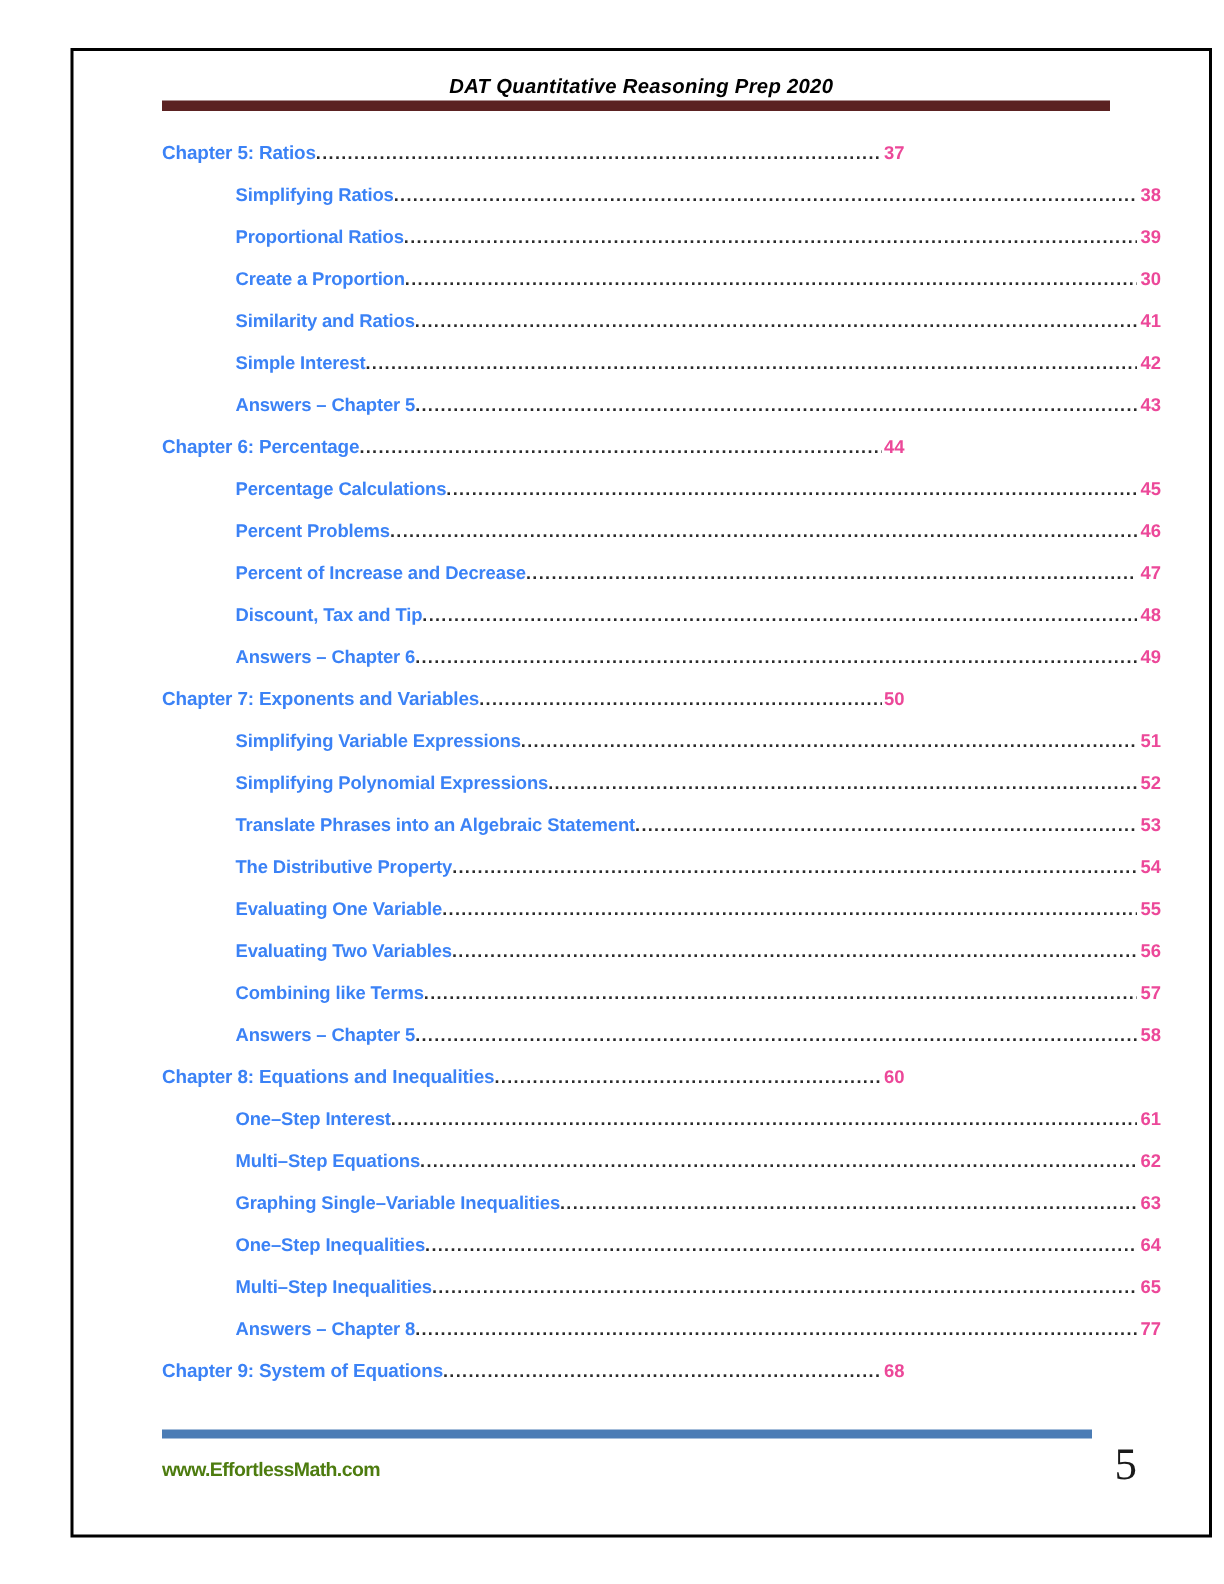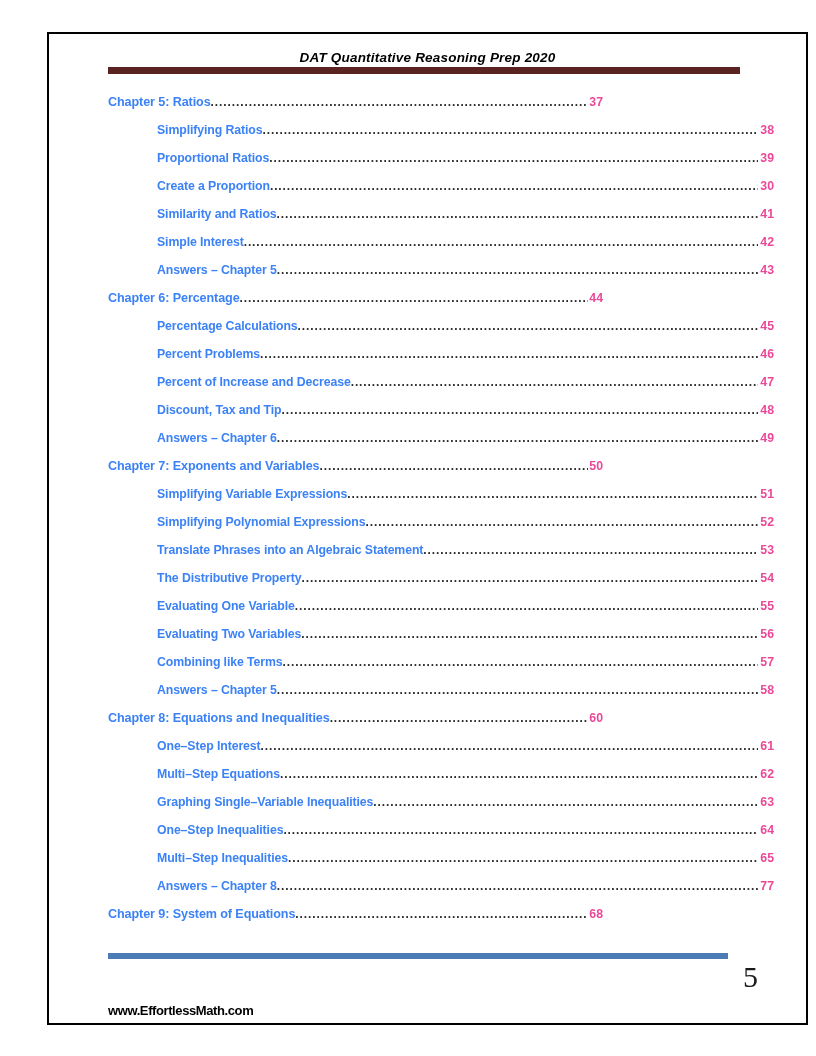--- a/index.html
+++ b/index.html
@@ -136,22 +136,21 @@
     background: #4B7CB5;
   }
   #footer-site {
     position: absolute;
     left: 59px;
     top: 938px;
     font-family: "Liberation Sans", sans-serif;
     font-weight: bold;
     font-size: 13px;
     letter-spacing: -0.4px;
-    color: #000000;
-    margin-top: 31px;
+    color: #4d7c0f;
   }
   #footer-pagenum {
     position: absolute;
     right: 48px;
     top: 928px;
     font-family: "Liberation Serif", serif;
     font-size: 30px;
     color: #1a1a1a;
     line-height: 1;
   }

